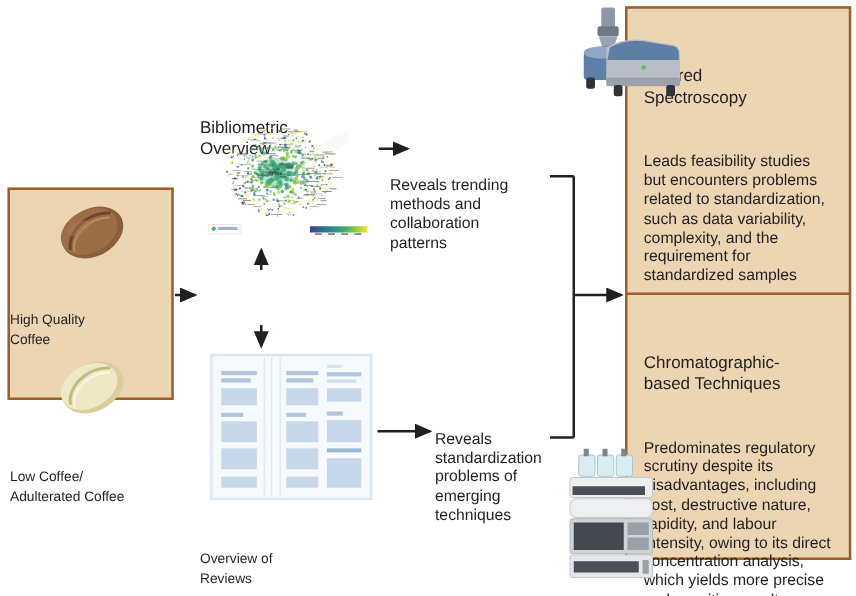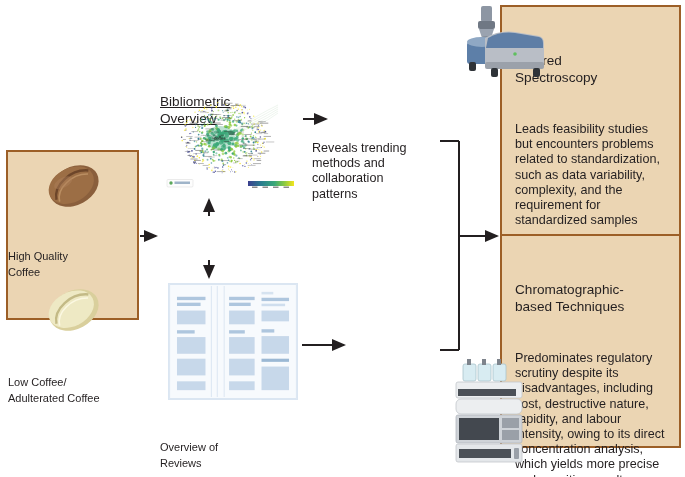--- a/index.html
+++ b/index.html
@@ -26,21 +26,21 @@
   .ctr{margin-top:36px;}
   .t14{font-size:11px;line-height:16px;}
   .t13{font-size:12.6px;line-height:15.2px;}
   .heading{font-size:13.6px;line-height:16.5px;}
 
   
   #source-box{left:6px;top:150px;width:133px;height:170px;}
   .bean-wrap{width:100%;height:52px;position:relative;}
 
   
-  #biblio-title{left:160px;top:58px;width:140px;text-decoration:underline;}
+  #biblio-title{left:160px;top:58px;width:140px;}
   #biblio-map{left:164px;top:88px;width:135px;height:107px;}
 
   
   #doc-graphic{left:168px;top:283px;width:130px;height:117px;
      background:#f7fafd;border:1px solid #dbe6f2;box-sizing:border-box;}
   #doc-caption{left:160px;top:403px;width:145px;}
 
   
   #cap-top{left:312px;top:105px;width:120px;}
   #cap-bottom{left:348px;top:308px;width:105px;}
@@ -829,20 +829,27 @@
     <div>Overview of</div>
       <div>Reviews</div>
   </div>
 
   <div class="abs ctr t13" id="cap-top">
     <div>Reveals trending</div>
       <div>methods and</div>
     <div>collaboration</div>
       <div>patterns</div>
   </div>
+  <div class="abs ctr t13" id="cap-bottom">
+    <div>Reveals</div>
+      <div>standardization</div>
+      <div>problems of</div>
+    <div>emerging</div>
+      <div>techniques</div>
+  </div>
 
   <div class="abs tan" id="panel-ir">
     <div class="panel-inner">
       <div class="ctr heading panel-title">
         <div>Infrared</div>
           <div>Spectroscopy</div>
       </div>
       <div class="ctr t13">Leads feasibility studies but encounters problems related to standardization, such as data variability, complexity, and the requirement for standardized samples</div>
     </div>
   </div>

